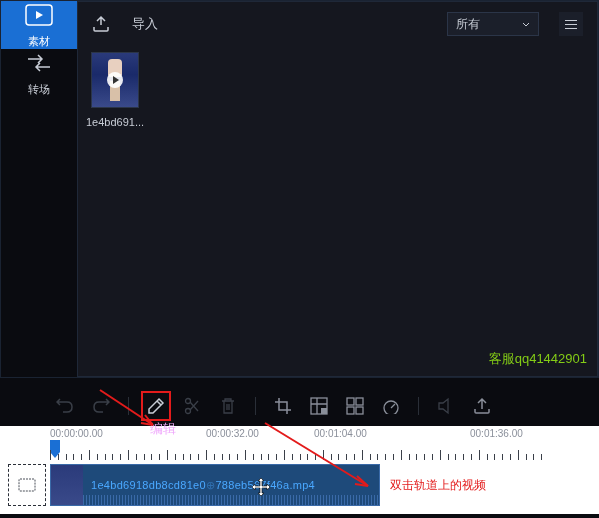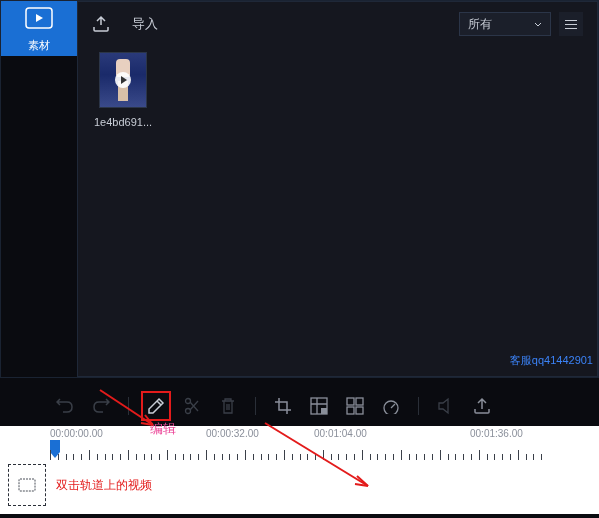--- a/index.html
+++ b/index.html
@@ -1,45 +1,45 @@
 <!DOCTYPE html>
 <html><head>
 <meta charset="utf-8">
 <style>
 *{box-sizing:border-box;margin:0;padding:0;font-family:"Microsoft YaHei",Arial,sans-serif}
 body{width:599px;height:518px;background:#0a0b10;overflow:hidden;position:relative}
 .top-area{display:flex;height:378px;border:1px solid #1a2332}
 .sidebar{width:76px;background:#0a0b10;display:flex;flex-direction:column}
-.side-item{display:flex;flex-direction:column;align-items:center;justify-content:center;height:55px;cursor:pointer;gap:6px}
+.side-item{display:flex;flex-direction:column;align-items:center;justify-content:center;height:48px;cursor:pointer;gap:6px}
 .side-item.active{background:#1a6fd4}
 .side-item .ic{width:28px;height:28px;display:flex;align-items:center;justify-content:center}
 .side-item .lb{font-size:11px;color:#c8cdd6}
 .side-item.active .lb{color:#fff}
 .media-panel{flex:1;background:#15171f;border:1px solid #1f2838;position:relative}
 .mp-header{height:44px;display:flex;align-items:center;padding:0 14px;gap:14px}
 .import-btn{display:flex;align-items:center;gap:22px;color:#c8cdd6;font-size:13px;cursor:pointer}
-.hdr-right{margin-left:auto;display:flex;align-items:flex-start;gap:8px}
+.hdr-right{margin-left:auto;display:flex;align-items:flex-start;gap:20px}
 .dropdown{width:92px;height:24px;background:#1b1f2a;border:1px solid #2b3548;color:#c8cdd6;font-size:12px;display:flex;align-items:center;justify-content:space-between;padding:0 8px;cursor:pointer}
 .list-btn{width:24px;height:24px;background:#1b1f2a;display:flex;flex-direction:column;align-items:center;justify-content:center;gap:3px;cursor:pointer}
 .list-btn span{width:12px;height:1px;background:#c8cdd6}
-.mp-body{padding:6px 14px}
+.mp-body{padding:6px 6px}
 .clip-card{width:62px;display:flex;flex-direction:column;align-items:center;gap:8px}
 .thumb{width:48px;height:56px;background:linear-gradient(180deg,#2a3a7a 0%,#1a2a6a 40%,#3a4a8a 100%);border:1px solid #2b3548;position:relative;display:flex;align-items:center;justify-content:center}
 .thumb::before{content:"";position:absolute;top:6px;left:50%;transform:translateX(-50%);width:14px;height:18px;background:#e8d0c0;border-radius:4px 4px 2px 2px}
 .thumb::after{content:"";position:absolute;bottom:6px;left:50%;transform:translateX(-50%);width:10px;height:20px;background:#d8c0a8}
 .play-ov{position:absolute;width:16px;height:16px;background:rgba(255,255,255,.9);border-radius:50%;display:flex;align-items:center;justify-content:center;z-index:2}
 .play-ov::after{content:"";border-left:6px solid #333;border-top:4px solid transparent;border-bottom:4px solid transparent;margin-left:2px}
 .clip-name{font-size:11px;color:#c8cdd6;white-space:nowrap}
-.watermark{position:absolute;right:4px;bottom:8px;color:#3b82f6;font-size:11px;font-weight:500}
+.watermark{position:absolute;right:10px;bottom:8px;color:#84cc16;font-size:13px;font-weight:500}
 .toolbar{height:40px;display:flex;align-items:center;padding:0 50px;gap:6px;background:#0a0b10;margin-top:8px;position:relative}
 .tb-btn{width:30px;height:30px;display:flex;align-items:center;justify-content:center;color:#8a8f9a;cursor:pointer}
 .tb-btn.disabled{color:#3a3f48}
 .tb-btn.highlighted{border:2px solid #e31b1b}
 .tb-sep{width:1px;height:18px;background:#2a2f38;margin:0 6px}
-.edit-label{position:absolute;left:150px;top:34px;color:#ec4899;font-size:13px;font-weight:500}
+.edit-label{position:absolute;left:150px;top:34px;color:#f0abfc;font-size:13px;font-weight:500}
 .arrow1{position:absolute;left:95px;top:385px;width:70px;height:50px;pointer-events:none;z-index:5}
 .arrow2{position:absolute;left:260px;top:418px;width:120px;height:80px;pointer-events:none;z-index:5}
 .timeline{background:#ffffff;padding:0 0 8px}
 .ruler{height:34px;position:relative;margin:0 50px}
 .tick-lbl{position:absolute;top:2px;font-size:10px;color:#8a8f9a}
 .ticks{position:absolute;bottom:0;left:0;right:0;height:12px;display:flex}
 .ticks span{flex:1;border-left:1px solid #3a3f48;height:6px;align-self:flex-end}
 .ticks span:nth-child(5n+1){height:10px}
 .playhead{position:absolute;left:0;top:14px;width:10px;height:12px;background:#1a6fd4}
 .playhead::after{content:"";position:absolute;top:12px;left:0;border-left:5px solid transparent;border-right:5px solid transparent;border-top:6px solid #1a6fd4}
@@ -59,20 +59,28 @@
 <div class="top-area">
   <div class="sidebar">
     <div class="side-item active">
       <span class="ic">
         <svg width="28" height="22" viewBox="0 0 28 22">
             <rect x="1" y="1" width="26" height="20" rx="3" fill="none" stroke="#fff" stroke-width="1.5"></rect>
             <path d="M11 7 L18 11 L11 15 Z" fill="#fff"></path>
           </svg>
       </span>
       <span class="lb">素材</span>
+    </div>
+    <div class="side-item">
+      <span class="ic">
+        <svg width="26" height="20" viewBox="0 0 26 20">
+            <path d="M2 6 H16 M12 2 L16 6 L12 10 M24 14 H10 M14 10 L10 14 L14 18" fill="none" stroke="#c8cdd6" stroke-width="1.5"></path>
+          </svg>
+      </span>
+      <span class="lb">转场</span>
     </div>
   </div>
 
   <div class="media-panel">
     <div class="mp-header">
       <div class="import-btn">
         <span>
           <svg width="18" height="18" viewBox="0 0 18 18">
               <path d="M9 2 V10 M5 6 L9 2 L13 6 M2 12 V15 Q2 16 3 16 H15 Q16 16 16 15 V12" stroke="#c8cdd6" stroke-width="1.5" fill="none"></path>
             </svg>
@@ -260,15 +268,23 @@
         <span></span>
         <span></span>
     </div>
   </div>
   <div class="track-row">
     <div class="track-head">
       <svg width="18" height="14" viewBox="0 0 18 14">
           <rect x="1" y="1" width="16" height="12" rx="1" fill="none" stroke="#4a4f58" stroke-width="1" stroke-dasharray="2 1"></rect>
         </svg>
     </div>
+    <div class="clip-block">
+      <div class="clip-thumb"></div>
+      <span class="clip-text"><span>1e4bd6918db8cd81e0</span><span style="opacity:.4">⊕</span><span>788eb567f46a.mp4</span></span>
+      <div class="wave"></div>
+      <svg class="move-cursor" width="20" height="20" viewBox="0 0 20 20">
+          <path d="M10 1 L13 4 H11 V9 H16 V7 L19 10 L16 13 V11 H11 V16 H13 L10 19 L7 16 H9 V11 H4 V13 L1 10 L4 7 V9 H9 V4 H7 Z" fill="#fff" stroke="#000" stroke-width="0.6"></path>
+        </svg>
+    </div>
     <span class="dbl-label">双击轨道上的视频</span>
   </div>
 </div>
 
 </body></html>

